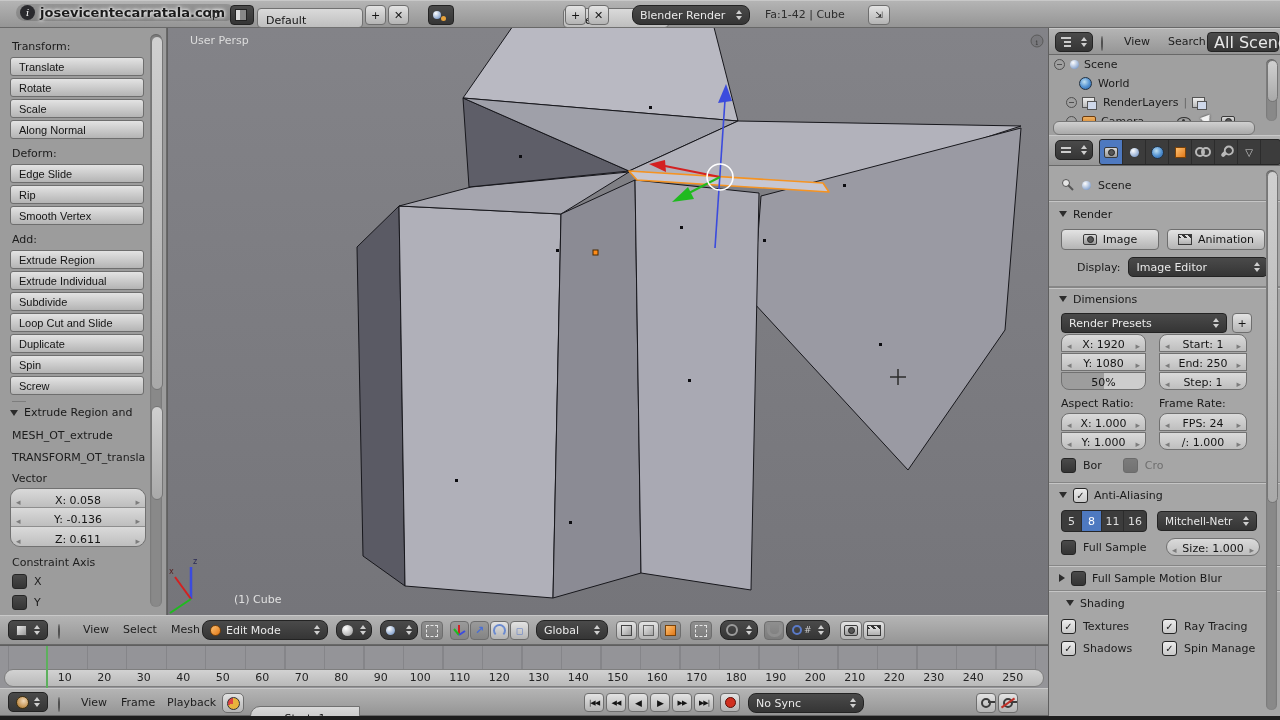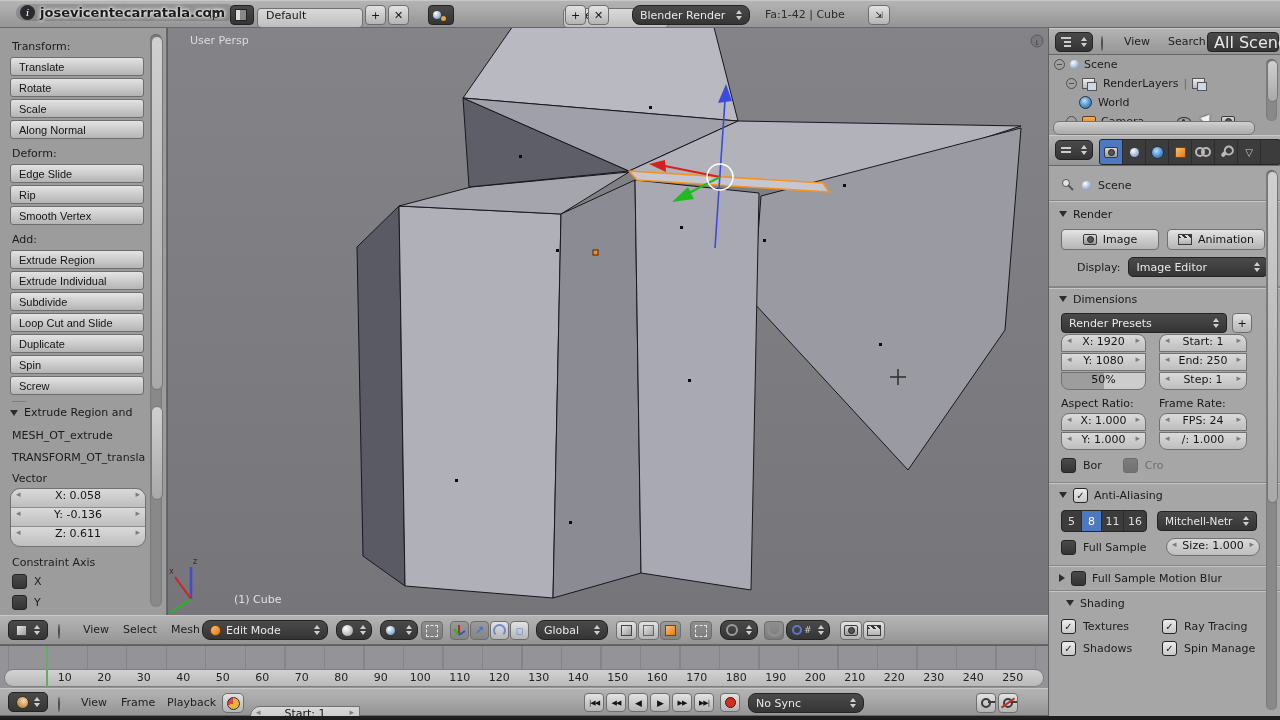--- a/index.html
+++ b/index.html
@@ -15,21 +15,21 @@
   .updn{display:inline-flex;flex-direction:column;gap:2px;margin-left:auto}
   .updn i{width:0;height:0;border-left:3px solid transparent;border-right:3px solid transparent;display:block}
   .updn .u{border-bottom:4px solid #cfcfcf}
   .updn .d{border-top:4px solid #cfcfcf}
   
   .btn{background:linear-gradient(#e3e3e3,#b4b4b4);border:1px solid #6e6e6e;border-radius:4px;
        display:flex;align-items:center;justify-content:center;color:#141414;box-sizing:border-box;white-space:nowrap}
   .btn.pressed{background:linear-gradient(#9a9a9a,#848484)}
   
   .field{background:linear-gradient(#dadada,#bebebe);border:1px solid #717171;border-radius:10px;
-         display:flex;align-items:flex-start;justify-content:center;color:#141414;position:relative;box-sizing:border-box;white-space:nowrap}
+         display:flex;align-items:flex-end;justify-content:center;color:#141414;position:relative;box-sizing:border-box;white-space:nowrap}
   .field .la{position:absolute;left:5px;color:#7c7c7c;font-size:9px}
   .field .ra{position:absolute;right:5px;color:#7c7c7c;font-size:9px}
   .ts-btn{width:134px;height:19px;margin-bottom:2px;justify-content:flex-start;padding-left:8px;border-radius:3px;font-size:11px}
   .ts-label{margin:8px 0 4px 2px;color:#1b1b1b}
   .chk{width:13px;height:13px;border-radius:3px;background:linear-gradient(#4a4a4a,#343434);border:1px solid #252525;
        display:inline-flex;align-items:center;justify-content:center;flex:none}
   .chk.on{background:linear-gradient(#ececec,#c9c9c9);color:#1b1b1b;font-size:10px;font-weight:bold}
   .chk.dim{opacity:.45}
   .cmin{width:11px;height:11px;border-radius:50%;border:1px solid #4f4f4f;position:relative;flex:none}
   .cmin::after{content:"";position:absolute;left:2px;right:2px;top:4px;height:1px;background:#4f4f4f}
@@ -430,30 +430,30 @@
         <span style="font-size:16px">All Scenes</span>
       </div>
     </div>
 
     <div class="abs" style="left:0;top:27px;width:232px;height:80px;background:#a0a0a0">
       <div class="row" style="height:19px;gap:5px;padding-left:5px">
         <span class="cmin" style="width:9px;height:9px"></span>
         <span class="ico-ball"></span>
         <span>Scene</span>
       </div>
+      <div class="row" style="height:19px;gap:6px;padding-left:30px">
+        <span class="ico-globe"></span>
+        <span>World</span>
+      </div>
       <div class="row" style="height:19px;gap:5px;padding-left:17px">
         <span class="cmin" style="width:9px;height:9px"></span>
         <span class="ico-img"></span>
         <span style="margin-left:3px">RenderLayers</span>
         <span style="color:#666">|</span>
         <span class="ico-img"></span>
-      </div>
-      <div class="row" style="height:19px;gap:6px;padding-left:30px">
-        <span class="ico-globe"></span>
-        <span>World</span>
       </div>
       <div class="row" style="height:19px;gap:5px;padding-left:17px">
         <span class="cmin" style="width:9px;height:9px"></span>
         <span class="ico-cam"></span>
         <span>Camera</span>
         <span class="eye" style="margin-left:28px"></span>
         <span class="ptr" style="margin-left:6px"></span>
         <span class="ico-render" style="margin-left:4px"></span>
       </div>
       <div class="abs sbtrack" style="right:4px;top:4px;width:11px;height:62px">

